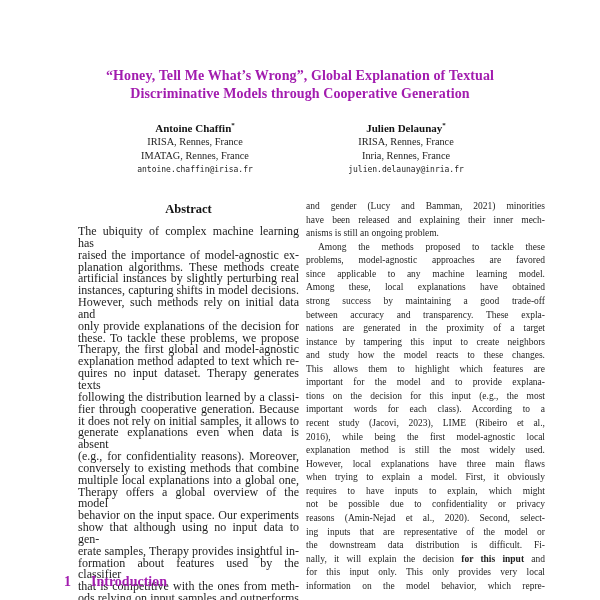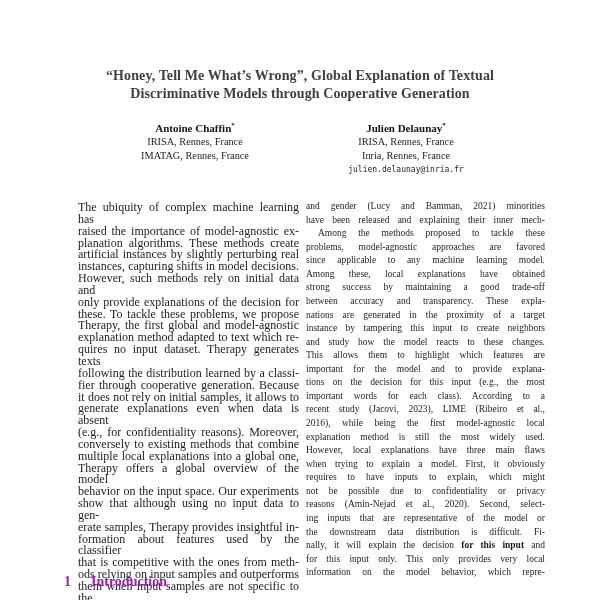--- a/index.html
+++ b/index.html
@@ -3,21 +3,21 @@
 <meta charset="utf-8">
 <style>
   html,body{margin:0;padding:0;background:#ffffff;}
   .page{
     position:relative;width:600px;height:600px;background:#ffffff;overflow:hidden;
     font-family:"Liberation Serif","DejaVu Serif",serif;color:#1d1d1d;
   }
   .title{
     position:absolute;top:67px;left:0;width:600px;margin:0;
     text-align:center;font-size:14px;line-height:17.5px;font-weight:700;
-    white-space:pre-line;color:#404040;letter-spacing:0.1px;
+    white-space:pre-line;color:#a21caf;letter-spacing:0.1px;
   }
   .authors{position:absolute;top:119px;left:0;width:600px;height:60px;padding-left:28px;}
   .author{position:absolute;top:0;text-align:center;font-size:10.3px;line-height:13.6px;}
   .author.a1{left:80px;width:230px;}
   .author.a2{left:296px;width:220px;}
   .author-name{font-weight:700;font-size:11px;color:#141414;}
   .author-name sup{font-size:7px;font-weight:700;}
   .affil{white-space:pre-line;}
   .email{font-family:"DejaVu Sans Mono","Liberation Mono",monospace;font-size:8px;line-height:13px;margin-top:1px;color:#222;}
   .abstract{position:absolute;top:202px;left:78px;width:221px;}
@@ -38,30 +38,32 @@
 <div class="page">
 
   <h1 class="title">“Honey, Tell Me What’s Wrong”, Global Explanation of Textual
 Discriminative Models through Cooperative Generation</h1>
 
   <div class="authors">
     <div class="author a1">
       <div class="author-name"><span>Antoine Chaffin</span><sup>*</sup></div>
       <div class="affil">IRISA, Rennes, France
 IMATAG, Rennes, France</div>
+      <div class="email">antoine.chaffin@irisa.fr</div>
     </div>
     <div class="author a2">
       <div class="author-name"><span>Julien Delaunay</span><sup>*</sup></div>
       <div class="affil">IRISA, Rennes, France
 Inria, Rennes, France</div>
       <div class="email">julien.delaunay@inria.fr</div>
     </div>
   </div>
 
   <div class="abstract">
+    <div class="abstract-heading">Abstract</div>
     <div class="abs-text just">The ubiquity of complex machine learning has
 raised the importance of model-agnostic ex-
 planation algorithms. These methods create
 artificial instances by slightly perturbing real
 instances, capturing shifts in model decisions.
 However, such methods rely on initial data and
 only provide explanations of the decision for
 these. To tackle these problems, we propose
 Therapy, the first global and model-agnostic
 explanation method adapted to text which re-
@@ -82,20 +84,21 @@
 ods relying on input samples and outperforms
 them when input samples are not specific to the</div>
     <div class="abs-text plain-line">through model.</div>
   </div>
 
   <div class="section-heading"><span class="sec-num">1</span><span>Introduction</span></div>
 
   <div class="rc">
     <div class="para just">and gender (Lucy and Bamman, 2021) minorities
 have been released and explaining their inner mech-</div>
+    <div class="para plain-line">anisms is still an ongoing problem.</div>
     <div class="para just indent"><span>Among the methods proposed to tackle these
 problems, model-agnostic approaches are favored
 since applicable to any machine learning model.
 Among these, local explanations have obtained
 strong success by maintaining a good trade-off
 between accuracy and transparency. These expla-
 nations are generated in the proximity of a target
 instance by tampering this input to create neighbors
 and study how the model reacts to these changes.
 This allows them to highlight which features are

